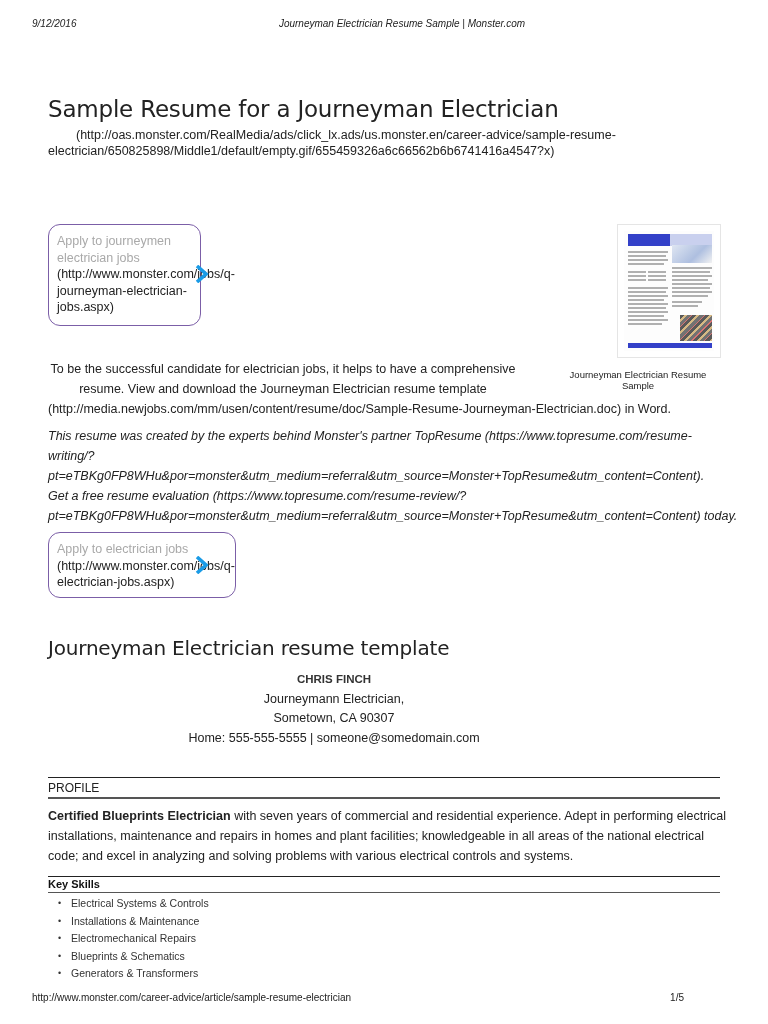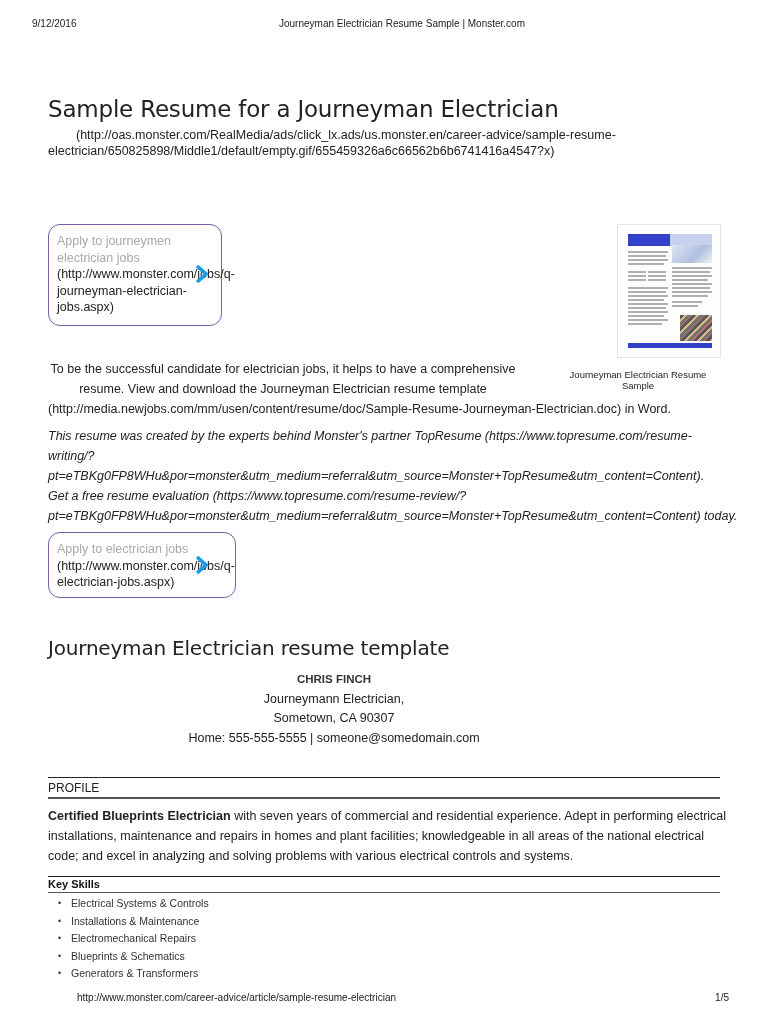--- a/index.html
+++ b/index.html
@@ -1,34 +1,34 @@
 <!DOCTYPE html>
 <html><head>
 <meta charset="utf-8">
 <style>
   * { box-sizing: border-box; margin: 0; padding: 0; }
   html, body { width: 768px; height: 1024px; background: #ffffff; overflow: hidden; }
   body { position: relative; font-family: "Liberation Sans", sans-serif; color: #333333; }
 
-  .print-header { position: absolute; top: 18px; left: 0; width: 768px; height: 14px; font-family: "Liberation Sans", sans-serif; font-size: 10px; color: #222; }
+  .print-header { position: absolute; top: 18px; left: 0; width: 768px; height: 14px; font-family: "Liberation Sans", sans-serif; font-size: 10px; color: #222; font-style: italic; }
   .print-header .date { position: absolute; left: 32px; top: 0; }
   .print-header .title { position: absolute; left: 0; right: 0; top: 0; text-align: center; padding-left: 36px; }
 
-  .print-footer { position: absolute; top: 992px; left: 0; width: 716px; height: 14px; font-size: 10px; color: #222; margin-left: 45px; }
+  .print-footer { position: absolute; top: 992px; left: 0; width: 716px; height: 14px; font-size: 10px; color: #222; }
   .print-footer .url { position: absolute; left: 32px; top: 0; }
   .print-footer .page { position: absolute; right: 32px; top: 0; }
 
   h1.page-title { position: absolute; left: 48px; top: 96px; font-family: "DejaVu Sans", sans-serif; font-weight: 200; font-size: 23px; color: #222; letter-spacing: -0.2px; font-weight: normal; }
   .ad-link { position: absolute; left: 48px; top: 127px; width: 600px; font-size: 12.5px; line-height: 16px; color: #222; text-indent: 28px; }
 
   .apply-box { position: absolute; left: 48px; border: 1.5px solid #7b5ea7; border-radius: 12px; background: #fff; font-size: 12.5px; line-height: 16.5px; padding: 8px 8px 6px 8px; }
   .apply-box .label { color: #a9a9a9; display: block; }
   .apply-box .href { color: #222; display: block; position: relative; z-index: 2; }
   .apply-box .chev { position: absolute; width: 14px; height: 18px; z-index: 3; }
-  .apply-1 { top: 224px; width: 174px; height: 102px; }
+  .apply-1 { top: 224px; width: 153px; height: 102px; }
   .apply-2 { top: 532px; width: 188px; height: 66px; }
   .overflow-text { white-space: nowrap; }
 
   .thumb { position: absolute; left: 617px; top: 224px; width: 104px; height: 134px; border: 1px solid #e5e5e5; background: #fff; padding: 6px; }
   .thumb .doc { width: 100%; height: 100%; background: #fdfdfd; position: relative; overflow: hidden; }
   .thumb .bar-top { position: absolute; left: 4px; top: 3px; width: 42px; height: 12px; background: #3340c8; }
   .thumb .bar-top2 { position: absolute; left: 46px; top: 3px; width: 42px; height: 12px; background: #c9d0ee; }
   .thumb .bar-bottom { position: absolute; left: 4px; bottom: 3px; width: 84px; height: 5px; background: #3340c8; }
   .thumb .line { position: absolute; height: 1.5px; background: #b0b0b0; }
   .thumb .img-top { position: absolute; right: 2px; top: 14px; width: 40px; height: 18px; background: linear-gradient(135deg,#dfe6f2,#aebfe0 60%,#f2f2f2); }

